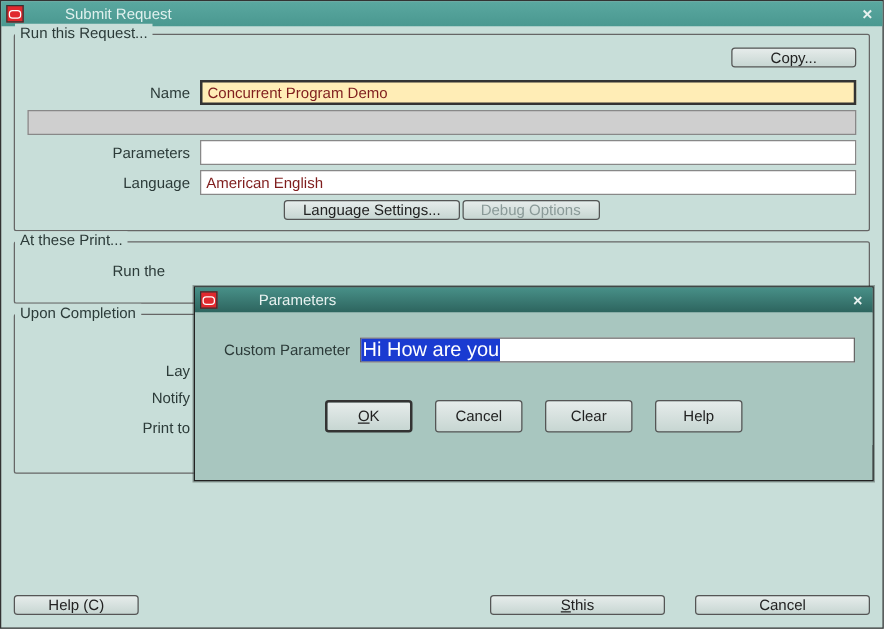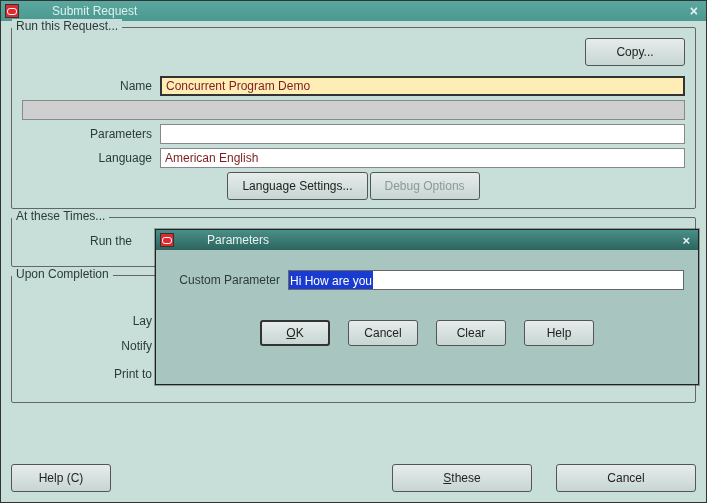--- a/index.html
+++ b/index.html
@@ -60,21 +60,21 @@
   .field {
     flex: 1; height: 20px; background: #ffffff; border: 1px solid #888;
     font-size: 12px; padding: 2px 4px; color: #7f1d1d;
     display: flex; align-items: center;
   }
   .field.yellow { background: #ffedb6; border: 2px solid #333; }
   .field.gray { background: #cfcfcf; }
   .btn {
     background: linear-gradient(to bottom, #e6eceb, #c7d6d2);
     border: 1px solid #555; border-radius: 3px;
-    height: 28px; min-width: 100px; text-align: center;
+    height: 16px; min-width: 100px; text-align: center;
     font-size: 12px; color: #222; cursor: pointer;
     padding: 0 14px; display: inline-flex; align-items: center; justify-content: center;
   }
   .btn.disabled { color: #8a9a98; }
   .btn-row {
     display: flex; gap: 2px; justify-content: center; margin-top: 0;
   }
   .copy-row { display:flex; justify-content:flex-end; margin-bottom: 10px; }
   .footer {
     position: absolute; bottom: 10px; left: 10px; right: 10px;
@@ -100,21 +100,21 @@
     background: linear-gradient(to bottom, #489088, #2d645e);
     height: 20px;
     display: flex; align-items: center; padding: 0 4px;
     color: #e8f2f0;
   }
   .modal .titlebar .close { font-size:13px; }
   .modal .mbody { padding: 20px 14px 10px 14px; background: #a8c6bf; }
   .modal .row-label { width: 110px; color:#2c3b39; }
   .modal .input {
     flex:1; height: 20px; background:#fff; border: 1px solid #666;
-    font-size: 12px; padding: 0 0 0 0;
+    font-size: 16px; padding: 0 0 0 0;
     display:flex; align-items:center;
   }
   .modal .input .seltext {
     background:#1a3bd1; color:#fff; padding: 1px 1px; display:inline-block;
     height: 100%; line-height:18px;
   }
   .modal .btn-row { justify-content: center; margin-top: 30px; gap: 18px; }
   .modal .btn { min-width: 70px; height: 26px; }
   .modal .btn.ok { border: 2px solid #333; }
 </style>
@@ -153,21 +153,21 @@
         <div class="field">American English</div>
       </div>
 
       <div class="btn-row">
         <div class="btn">Language Settings...</div>
         <div class="btn disabled">Debug Options</div>
       </div>
     </div>
 
     <div class="groupbox" style="height:50px;">
-      <div class="group-title">At these Times...</div>
+      <div class="group-title">At these Print...</div>
       <div class="row" style="margin-top:6px;">
         <div class="row-label" style="width:110px;">Run the</div>
       </div>
     </div>
 
     <div class="groupbox" style="height:128px; padding-top:38px;">
       <div class="group-title">Upon Completion</div>
 
       <div class="row">
         <div class="row-label">Lay</div>
@@ -185,21 +185,21 @@
     </div>
   </div>
 
   <div class="footer">
     <div class="btn help">
         <span>Help (C)</span>
     </div>
     <div class="spacer"></div>
     <div class="btn">
         <span style="text-decoration:underline;">S</span>
-        <span>these</span>
+        <span>this</span>
     </div>
     <div class="btn">Cancel</div>
   </div>
 
   <div class="modal">
     <div class="titlebar">
       <span class="oracle-icon"></span>
       <span>Parameters</span>
       <span class="close">×</span>
     </div>

